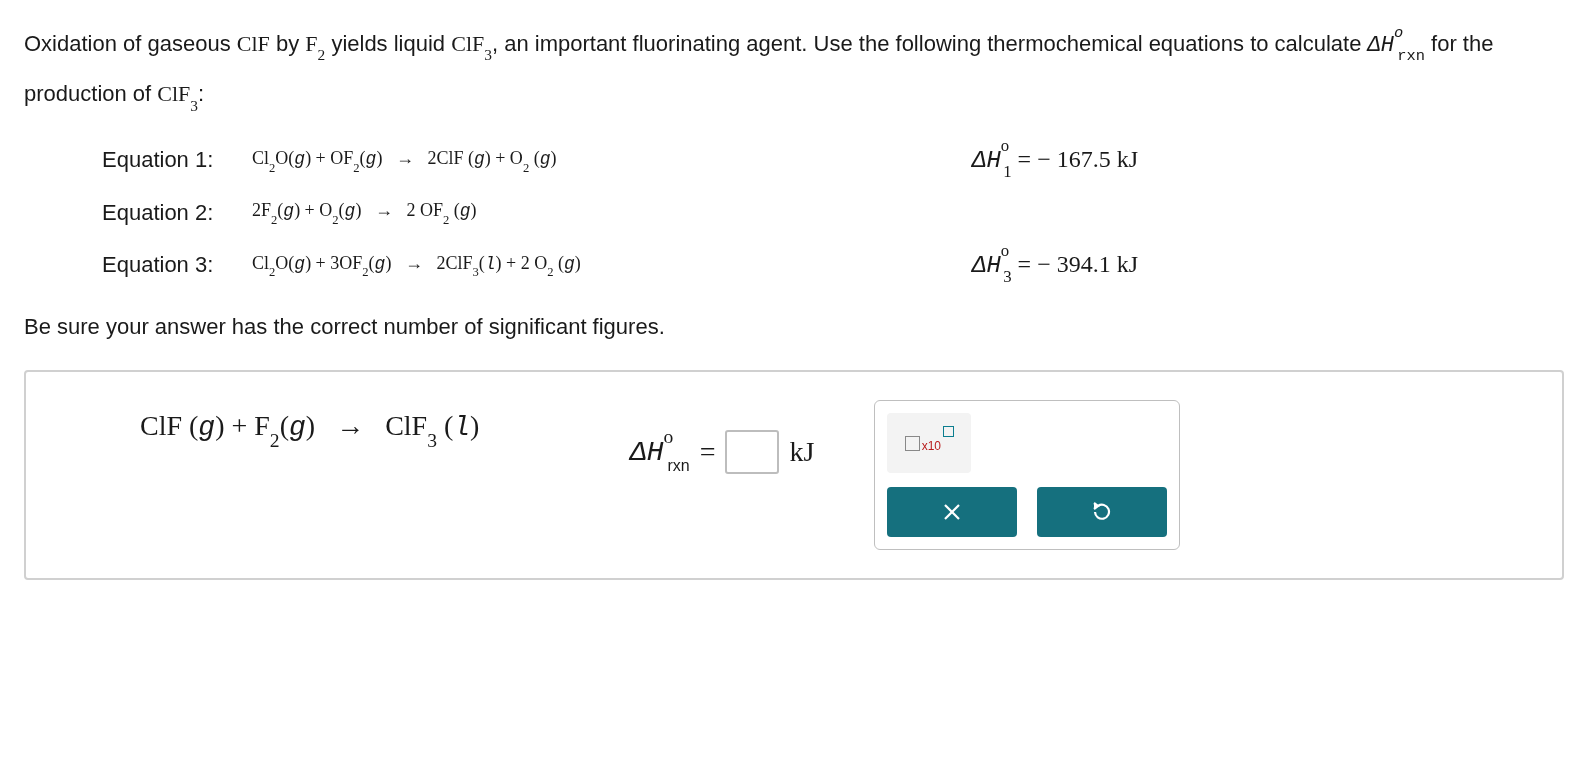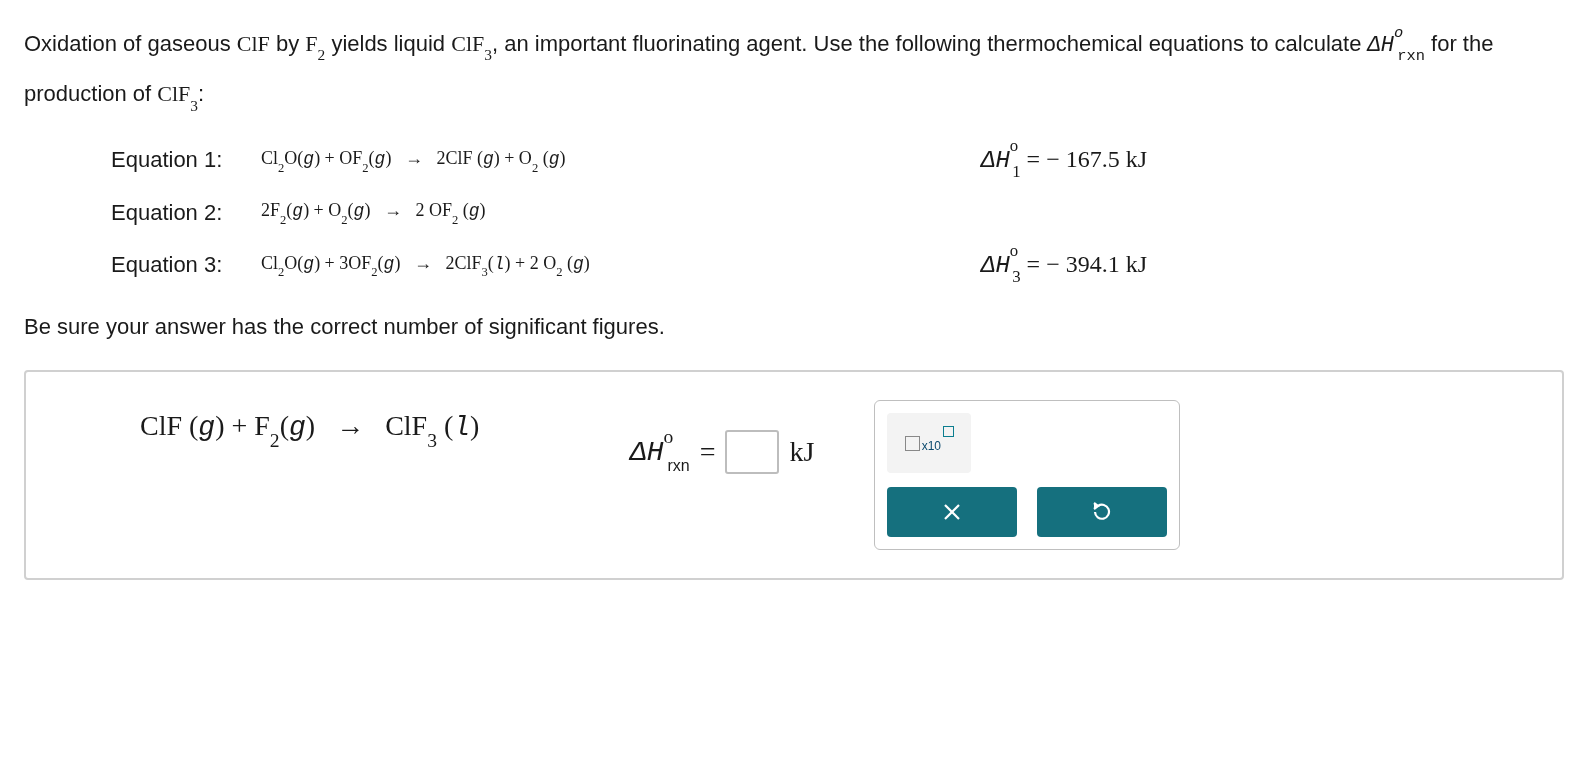--- a/index.html
+++ b/index.html
@@ -7,21 +7,21 @@
     padding: 20px 24px;
     font-family: Arial, Helvetica, sans-serif;
     font-size: 22px;
     color: #1a1a1a;
     background: #fff;
     width: 1588px;
     box-sizing: border-box;
   }
   .intro { line-height: 2.2; margin-bottom: 24px; }
   .eq-block { margin-left: 70px; margin-bottom: 32px; }
-  .eq-row { display: flex; align-items: center; margin: 22px 17px; }
+  .eq-row { display: flex; align-items: center; margin: 22px 8px; }
   .eq-label { width: 150px; }
   .eq-body { width: 720px; font-family: "Times New Roman", serif; font-size: 18px; }
   .eq-dh   { font-family: "Times New Roman", serif; font-size: 24px; }
   .serif { font-family: "Times New Roman", serif; }
   .ital { font-style: italic; font-family: Liberation Mono, monospace; }
   .sigfig { margin: 10px 0 30px 0; }
 
   .answer-box {
     border: 2px solid #d0d0d0;
     border-radius: 4px;
@@ -59,21 +59,21 @@
     display:flex;
     align-items:center;
     justify-content:center;
     cursor:pointer;
     font-family: Arial, sans-serif;
     color:#6b6b6b;
   }
   .sci-inner { display:flex; align-items:flex-end; gap:2px; }
   .sq { width:13px; height:13px; border:1.5px solid #888; }
   .sq-sm { width:9px; height:9px; border:1.5px solid #0b7d8f; position:relative; top:-14px; }
-  .x10 { font-size:12px; color:#0c4a6e; position:relative; top:2px;}
+  .x10 { font-size:12px; color:#b91c1c; position:relative; top:2px;}
 
   .btn-row { display:flex; gap:20px; justify-content:center;}
   .act-btn {
     flex:1;
     height:50px;
     background:#15707e;
     border:none;
     border-radius:4px;
     display:flex;
     align-items:center;

